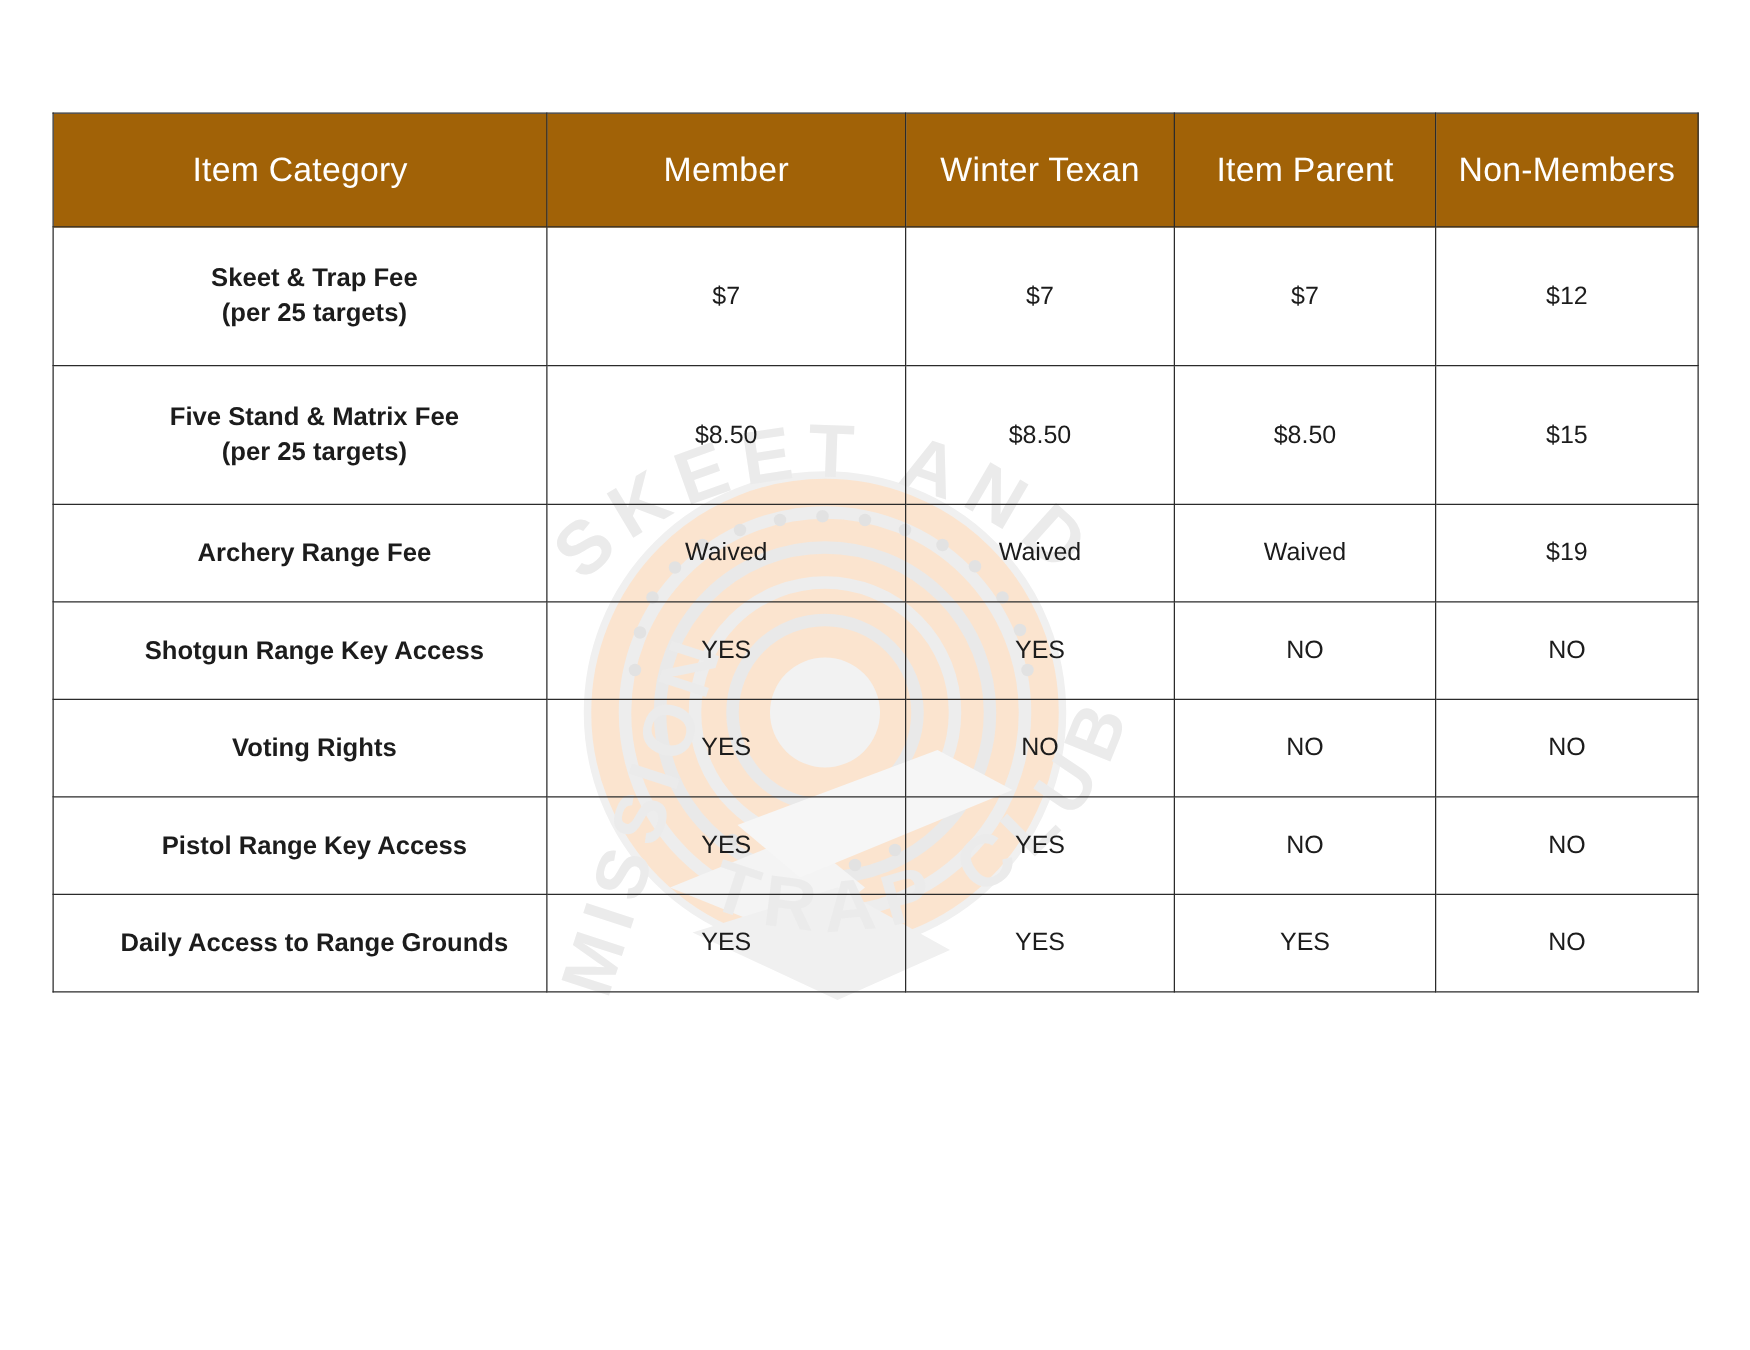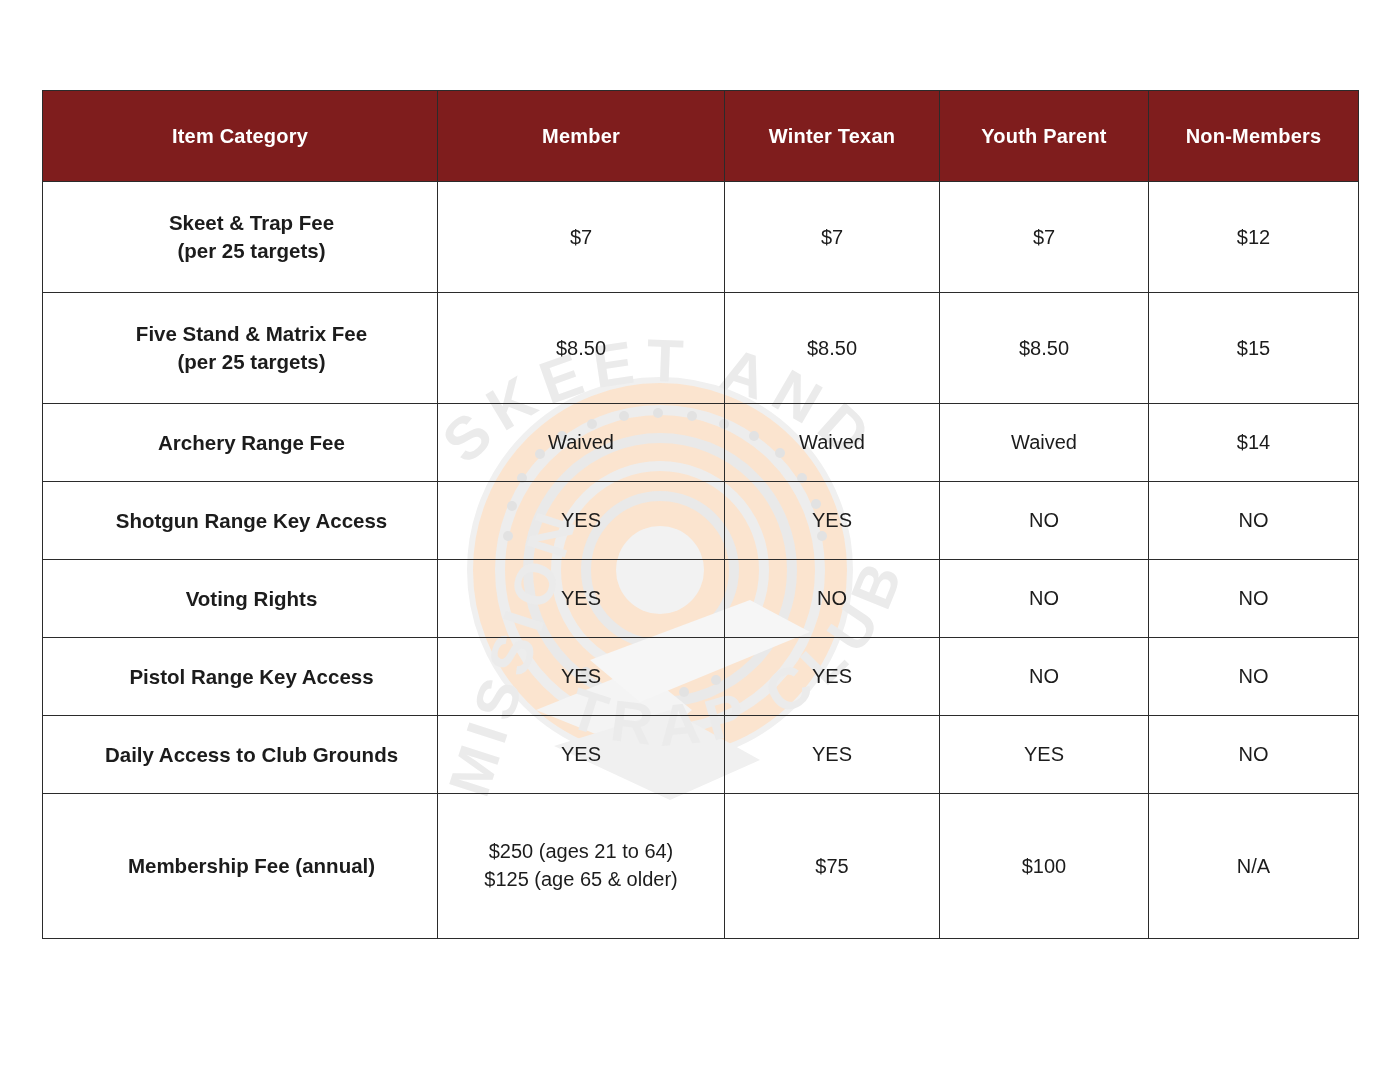--- a/index.html
+++ b/index.html
@@ -57,24 +57,24 @@
 
   table.fee-table th,
   table.fee-table td {
     border: 1px solid #2b2b2b;
     text-align: center;
     vertical-align: middle;
     color: #1c1c1c;
   }
 
   table.fee-table thead th {
-    background: #7f1d1d;
+    background: #a16207;
     color: #ffffff;
-    font-size: 20px;
-    font-weight: bold;
+    font-size: 27px;
+    font-weight: normal;
     height: 88px;
     letter-spacing: 0.2px;
     border-color: #2b2b2b;
   }
 
   table.fee-table tbody td {
     font-size: 20px;
     font-weight: normal;
     background: transparent;
   }
@@ -165,21 +165,21 @@
           <col class="c1">
           <col class="c2">
           <col class="c3">
           <col class="c4">
       </colgroup>
       <thead>
         <tr>
           <th>Item Category</th>
           <th>Member</th>
           <th>Winter Texan</th>
-          <th>Youth Parent</th>
+          <th>Item Parent</th>
           <th>Non-Members</th>
         </tr>
       </thead>
       <tbody>
 
         <tr class="r-tall">
           <td class="cat">
             <div class="cell-multiline">
               <div>Skeet &amp; Trap Fee</div>
               <div>(per 25 targets)</div>
@@ -202,21 +202,21 @@
           <td>$8.50</td>
           <td>$8.50</td>
           <td>$15</td>
         </tr>
 
         <tr class="r-normal">
           <td class="cat">Archery Range Fee</td>
           <td>Waived</td>
           <td>Waived</td>
           <td>Waived</td>
-          <td>$14</td>
+          <td>$19</td>
         </tr>
 
 
         <tr class="r-normal">
           <td class="cat">Shotgun Range Key Access</td>
           <td>YES</td>
           <td>YES</td>
           <td>NO</td>
           <td>NO</td>
         </tr>
@@ -231,37 +231,25 @@
 
         <tr class="r-normal">
           <td class="cat">Pistol Range Key Access</td>
           <td>YES</td>
           <td>YES</td>
           <td>NO</td>
           <td>NO</td>
         </tr>
 
         <tr class="r-normal">
-          <td class="cat">Daily Access to Club Grounds</td>
-          <td>YES</td>
-          <td>YES</td>
-          <td>YES</td>
-          <td>NO</td>
-        </tr>
-
-        <tr class="r-last">
-          <td class="cat">Membership Fee (annual)</td>
-          <td>
-            <div class="cell-multiline">
-              <div>$250 (ages 21 to 64)</div>
-              <div>$125 (age 65 &amp; older)</div>
-            </div>
-          </td>
-          <td>$75</td>
-          <td>$100</td>
-          <td>N/A</td>
-        </tr>
+          <td class="cat">Daily Access to Range Grounds</td>
+          <td>YES</td>
+          <td>YES</td>
+          <td>YES</td>
+          <td>NO</td>
+        </tr>
+
 
       </tbody>
     </table>
   </div>
 
 </div>
 
 </body></html>

